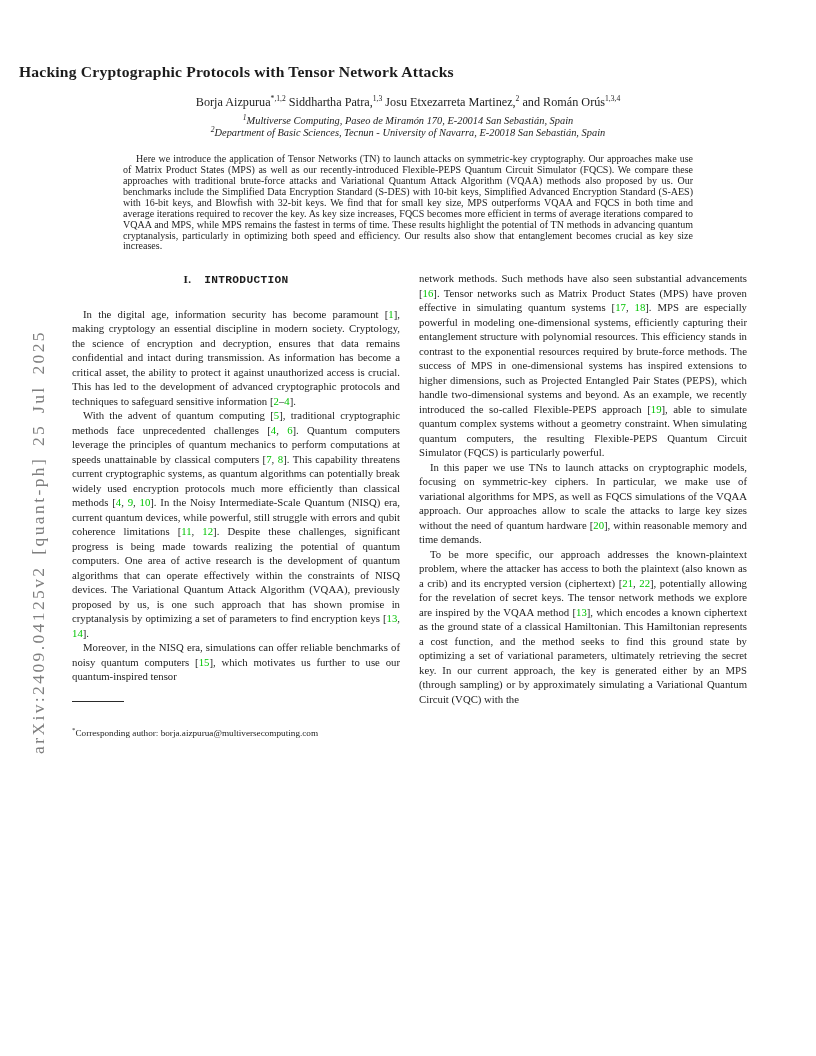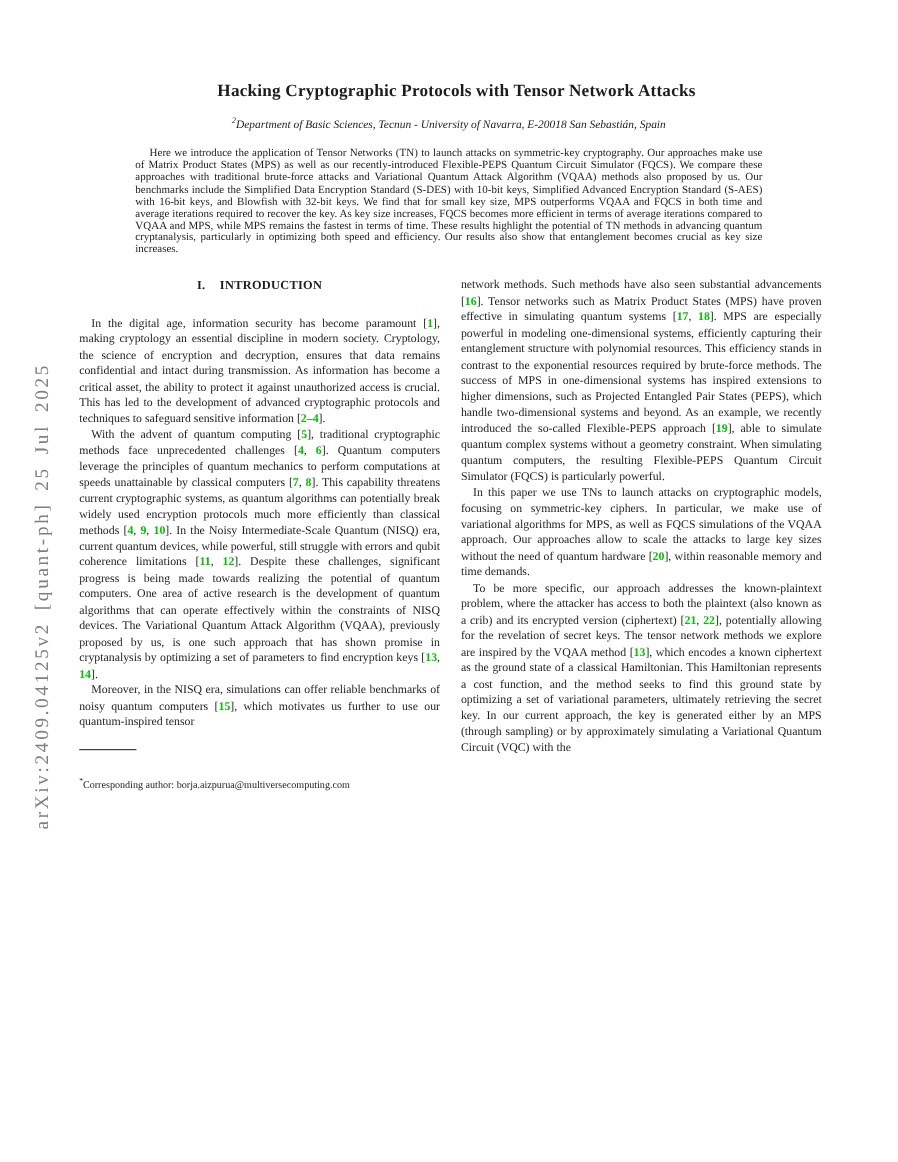--- a/index.html
+++ b/index.html
@@ -22,23 +22,23 @@
     position:absolute;
     top:542px;left:38px;
     transform:translate(-50%,-50%) rotate(-90deg);
     white-space:nowrap;
     font-size:17.5px;
     letter-spacing:2.4px;
     word-spacing:4px;
     color:var(--wm);
   }
   .title{
-    margin:16px;
+    margin:5px;
     padding-top:58px;
-    text-align:center;
+    text-align:left;
     font-size:15.6px;
     font-weight:bold;
     letter-spacing:0.2px;
     padding-left:14px;
   }
   .authors{
     margin-top:14px;
     text-align:center;
     font-size:12.2px;
   }
@@ -71,24 +71,24 @@
     line-height:14.5px;
     text-align:justify;
   }
   .sec-heading{
     text-align:center;
     font-weight:bold;
     font-size:11.2px;
     letter-spacing:0.3px;
     margin:1px 0 19px 0;
   }
-  .hgap{margin-left:13px;}
+  .hgap{margin-left:13px;font-family:Liberation Mono, monospace;}
   .para{margin:0;text-indent:11px;}
   .para.noindent{text-indent:0;}
-  .cite{color:var(--cite);font-weight:bold;}
+  .cite{color:var(--cite);}
   .footrule{
     border:none;
     border-top:1px solid #2a2a2a;
     width:52px;
     margin:17px 0 0 0;
   }
   .footnote{
     margin-top:26px;
     font-size:9.2px;
     line-height:11px;
@@ -99,22 +99,24 @@
 </style>
 </head>
 <body>
 
 <div class="page">
 
   <div class="watermark">arXiv:2409.04125v2 [quant-ph] 25 Jul 2025</div>
 
   <h1 class="title">Hacking Cryptographic Protocols with Tensor Network Attacks</h1>
 
+  <div class="authors"><span>Borja Aizpurua</span><sup class="asup">*,1,2</sup><span> Siddhartha Patra,</span><sup class="asup">1,3</sup><span> Josu Etxezarreta Martinez,</span><sup class="asup">2</sup><span> and Román Orús</span><sup class="asup">1,3,4</sup></div>
 
   <div class="affils">
+      <div class="affil"><sup class="asup">1</sup>Multiverse Computing, Paseo de Miramón 170, E-20014 San Sebastián, Spain</div>
       <div class="affil"><sup class="asup">2</sup>Department of Basic Sciences, Tecnun - University of Navarra, E-20018 San Sebastián, Spain</div>
     </div>
 
   <div class="abstract">Here we introduce the application of Tensor Networks (TN) to launch attacks on symmetric-key cryptography. Our approaches make use of Matrix Product States (MPS) as well as our recently-introduced Flexible-PEPS Quantum Circuit Simulator (FQCS). We compare these approaches with traditional brute-force attacks and Variational Quantum Attack Algorithm (VQAA) methods also proposed by us. Our benchmarks include the Simplified Data Encryption Standard (S-DES) with 10-bit keys, Simplified Advanced Encryption Standard (S-AES) with 16-bit keys, and Blowfish with 32-bit keys. We find that for small key size, MPS outperforms VQAA and FQCS in both time and average iterations required to recover the key. As key size increases, FQCS becomes more efficient in terms of average iterations compared to VQAA and MPS, while MPS remains the fastest in terms of time. These results highlight the potential of TN methods in advancing quantum cryptanalysis, particularly in optimizing both speed and efficiency. Our results also show that entanglement becomes crucial as key size increases.</div>
 
   <div class="columns">
 
     <div class="col">
       <div class="sec-heading">
         <span>I.</span><span class="hgap">INTRODUCTION</span>

